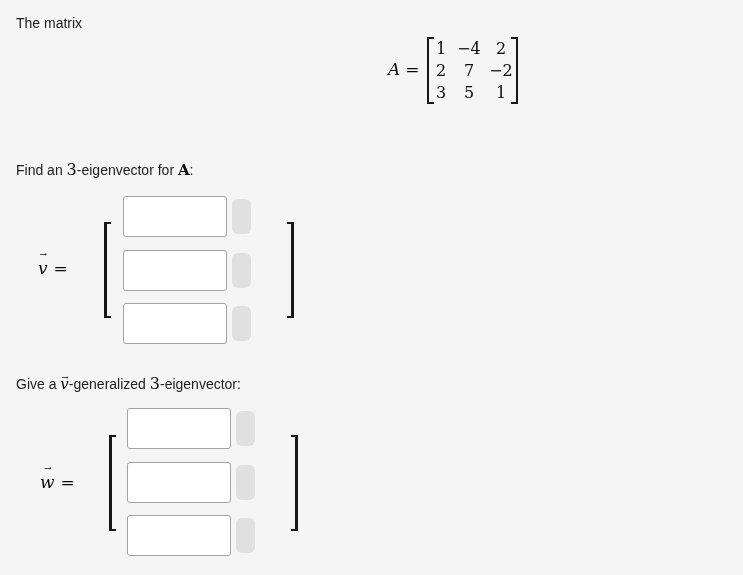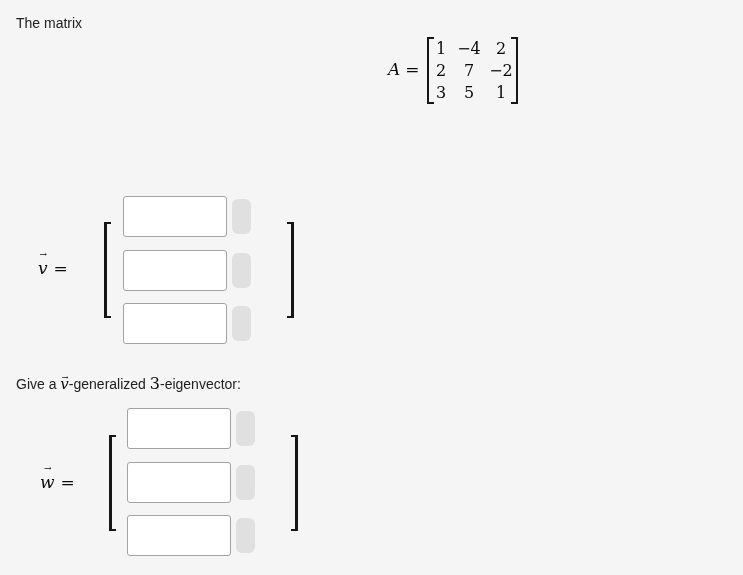--- a/index.html
+++ b/index.html
@@ -75,20 +75,21 @@
       <span>7</span>
       <span>−2</span>
       <span>3</span>
       <span>5</span>
       <span>1</span>
     </div>
     <div class="m-bracket right"></div>
   </div>
 
 
+  <p class="line" style="top:152px"><span>Find an </span><span class="mn">3</span><span>-eigenvector for </span><span class="mb">A</span><span>:</span></p>
 
   <div>
     <div class="vec-label" style="left:38px;top:258px">
       <span class="vec"><span class="vec-arrow">→</span><span>v</span></span>
       <span>=</span>
     </div>
     <div class="big-bracket left" style="left:104px;top:222px"></div>
     <div class="answer-row" style="left:123px;top:196px">
       <input type="text" class="ans-input" value="" style="">
       <button type="button" class="preview-btn"></button>

